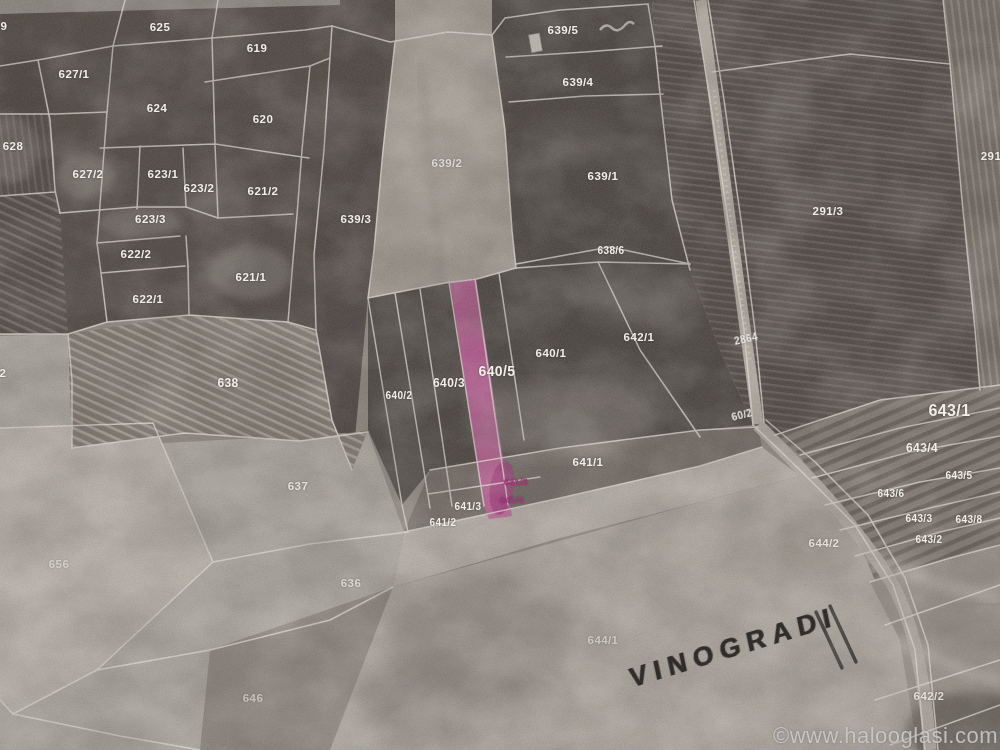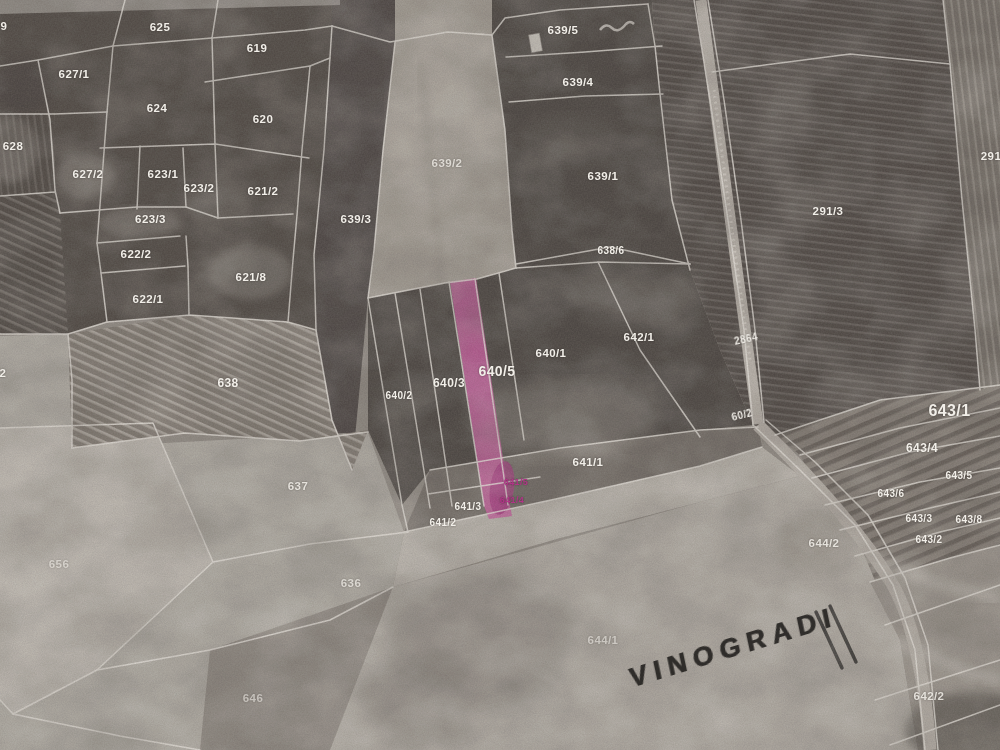--- a/index.html
+++ b/index.html
@@ -213,21 +213,21 @@
       <div class="lbl" style="left: 74px; top: 74px;">627/1</div>
       <div class="lbl" style="left: 157px; top: 108px;">624</div>
       <div class="lbl" style="left: 263px; top: 119px;">620</div>
       <div class="lbl" style="left: 13px; top: 146px;">628</div>
       <div class="lbl" style="left: 88px; top: 174px;">627/2</div>
       <div class="lbl" style="left: 163px; top: 174px;">623/1</div>
       <div class="lbl" style="left: 199px; top: 188px;">623/2</div>
       <div class="lbl" style="left: 263px; top: 191px;">621/2</div>
       <div class="lbl" style="left: 144px; top: 219px; padding-left: 13px;">623/3</div>
       <div class="lbl" style="left: 136px; top: 254px;">622/2</div>
-      <div class="lbl" style="left: 251px; top: 277px;">621/8</div>
+      <div class="lbl" style="left: 251px; top: 277px;">621/1</div>
       <div class="lbl" style="left: 148px; top: 299px;">622/1</div>
       <div class="lbl" style="left: 228px; top: 383px; font-size: 12px;">638</div>
       <div class="lbl" style="left: 3px; top: 373px;">2</div>
       <div class="lbl" style="left: 356px; top: 219px;">639/3</div>
       <div class="lbl" style="left: 447px; top: 163px; opacity: 0.75;">639/2</div>
       <div class="lbl" style="left: 563px; top: 30px;">639/5</div>
       <div class="lbl" style="left: 578px; top: 82px;">639/4</div>
       <div class="lbl" style="left: 603px; top: 176px;">639/1</div>
       <div class="lbl" style="left: 611px; top: 250px; font-size: 10px;">638/6</div>
       <div class="lbl" style="left: 828px; top: 211px;">291/3</div>
@@ -255,14 +255,15 @@
       <div class="lbl" style="left: 298px; top: 486px; opacity: 0.85;">637</div>
       <div class="lbl" style="left: 59px; top: 564px; opacity: 0.55;">656</div>
       <div class="lbl" style="left: 351px; top: 583px; opacity: 0.7;">636</div>
       <div class="lbl" style="left: 603px; top: 640px; opacity: 0.55;">644/1</div>
       <div class="lbl" style="left: 253px; top: 698px; opacity: 0.55;">646</div>
       <div class="lbl" style="left: 929px; top: 696px; opacity: 0.85;">642/2</div>
     </div>
 
 <div id="handwriting">VINOGRADI</div>
 
+<div id="watermark">©www.halooglasi.com</div>
 
 </div>
 
 </body></html>

